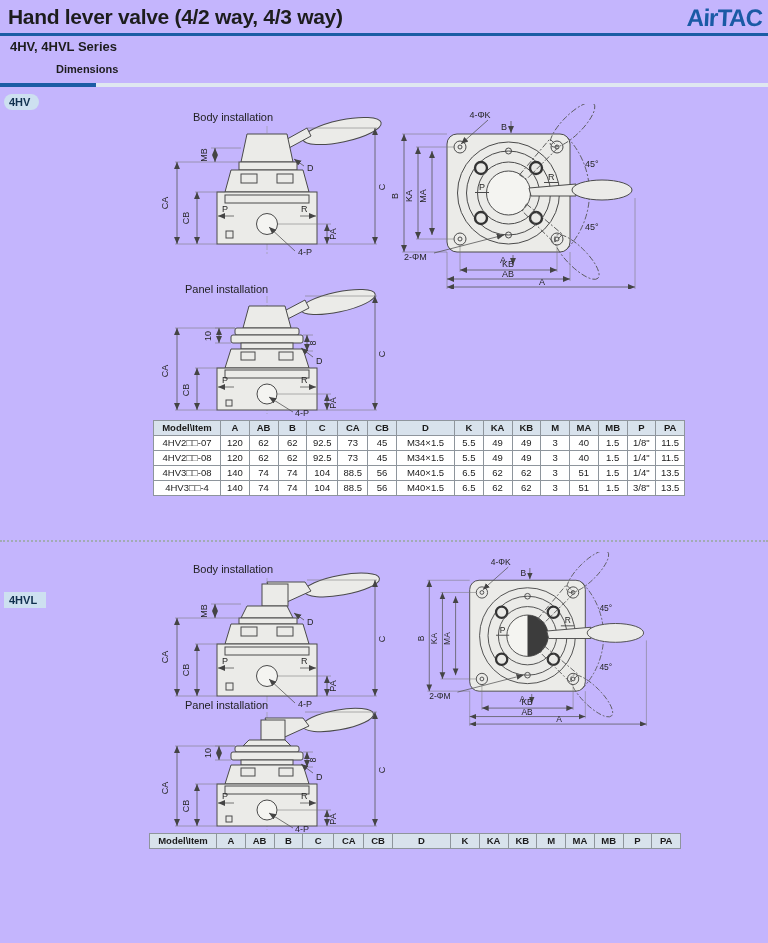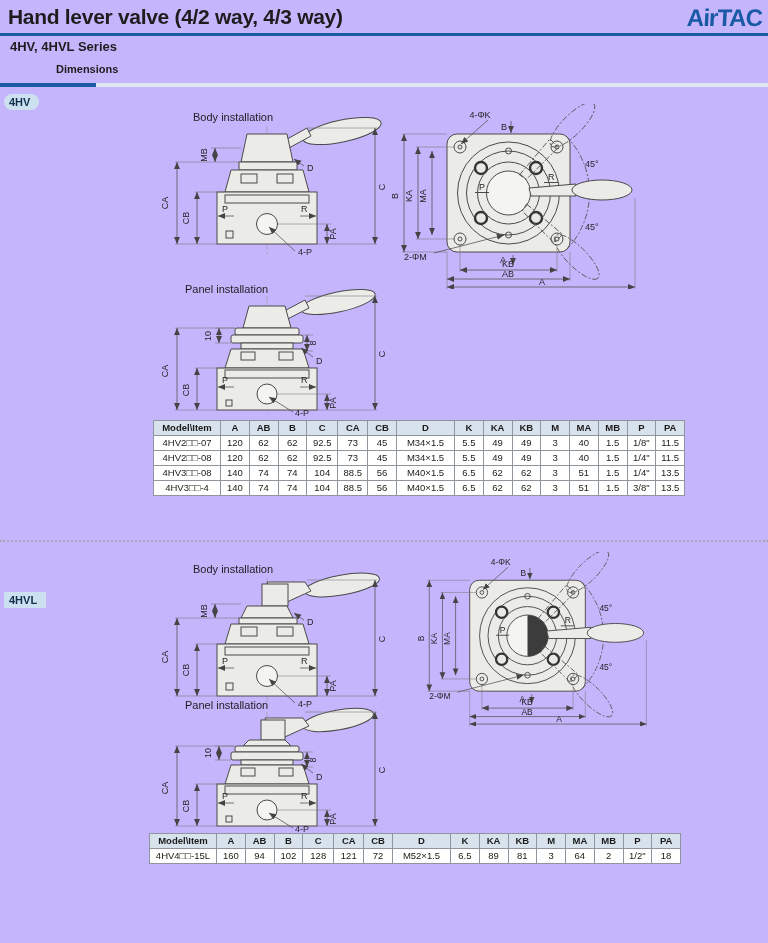--- a/index.html
+++ b/index.html
@@ -550,34 +550,16 @@
           <th>KA</th>
           <th>KB</th>
           <th>M</th>
           <th>MA</th>
           <th>MB</th>
           <th>P</th>
           <th>PA</th>
         </tr>
       </thead>
       <tbody>
-        <tr>
-          <td>4HV4□□-15L</td>
-          <td>160</td>
-          <td>94</td>
-          <td>102</td>
-          <td>128</td>
-          <td>121</td>
-          <td>72</td>
-          <td>M52×1.5</td>
-          <td>6.5</td>
-          <td>89</td>
-          <td>81</td>
-          <td>3</td>
-          <td>64</td>
-          <td>2</td>
-          <td>1/2"</td>
-          <td>18</td>
-        </tr>
       </tbody>
     </table>
 
 </div>
 
 </body></html>

